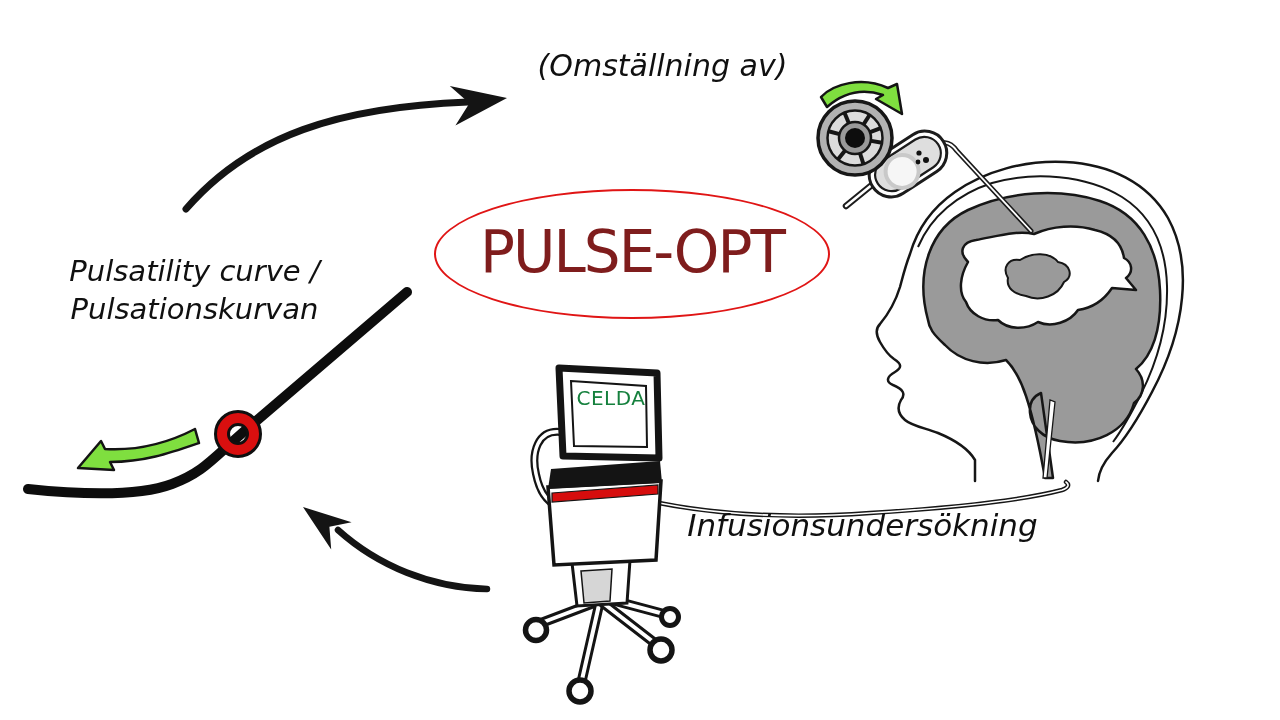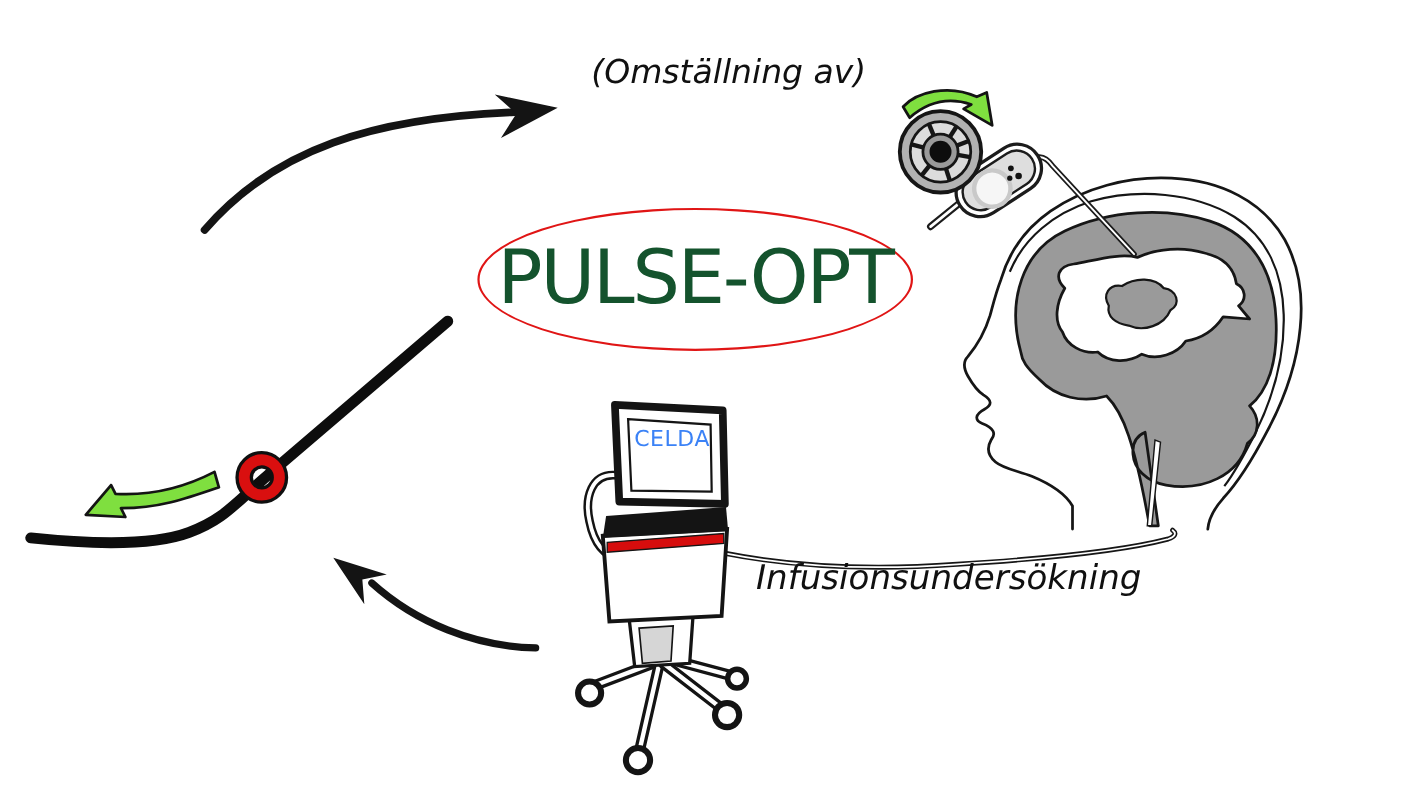--- a/index.html
+++ b/index.html
@@ -14,26 +14,26 @@
   }
   #label-shunt{left:470px;top:47px;width:385px;font-size:30px;line-height:37px;}
   #label-pulsatility{left:22px;top:252px;width:345px;font-size:29px;line-height:38px;}
   #label-infusion{left:650px;top:507px;width:425px;font-size:31px;}
   #pulse-ellipse{
     position:absolute;left:434px;top:189px;width:392px;height:126px;
     border:2.5px solid #e01515;border-radius:50%;
     display:flex;align-items:center;justify-content:center;
   }
   #pulse-ellipse .big{
-    font-size:68px;letter-spacing:-2px;color:#14532d;font-style:normal;
+    font-size:58px;letter-spacing:-2px;color:#7f1d1d;font-style:normal;
     font-family:"DejaVu Sans", sans-serif;white-space:nowrap;padding-bottom:4px;
   }
   #label-celda{
     position:absolute;left:572px;top:386px;width:78px;font-size:20px;
-    font-style:normal;letter-spacing:.5px;text-align:center;color:#3b82f6;
+    font-style:normal;letter-spacing:.5px;text-align:center;color:#15803d;
   }
 </style>
 </head>
 <body>
 
 <div id="stage">
 
   <svg width="1280" height="720" viewBox="0 0 1280 720">
 
     <g>
@@ -170,20 +170,24 @@
 
       <polygon points="559,368 657,373 659,458 563,456" fill="#ffffff" stroke="#141414" stroke-width="7" stroke-linejoin="round"></polygon>
       <polygon points="571,381 646,386 647,447 574,446" fill="#ffffff" stroke="#141414" stroke-width="2"></polygon>
     </g>
   </svg>
 
   <div class="label" id="label-shunt">
     <div>(Omställning av)</div>
   </div>
 
+  <div class="label" id="label-pulsatility">
+    <div>Pulsatility curve /</div>
+    <div>Pulsationskurvan</div>
+  </div>
 
   <div class="label" id="label-infusion">
     <span>Infusionsundersökning</span>
   </div>
 
   <div id="pulse-ellipse">
     <span class="big">PULSE-OPT</span>
   </div>
 
   <div id="label-celda">CELDA</div>

